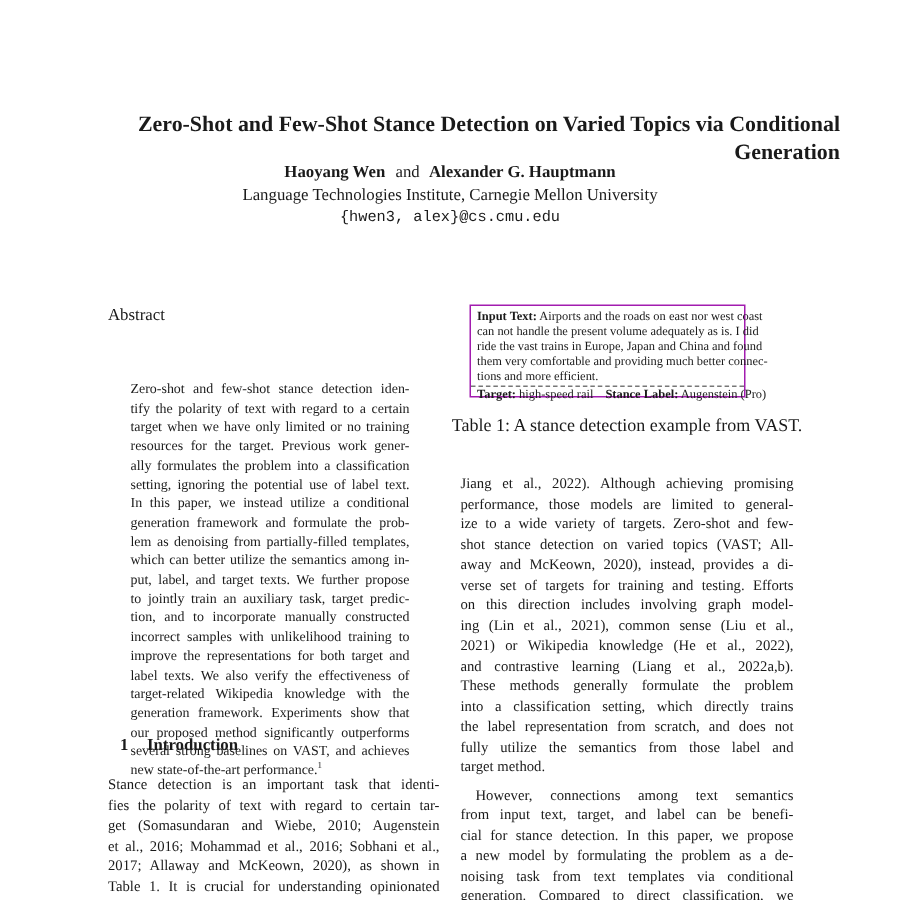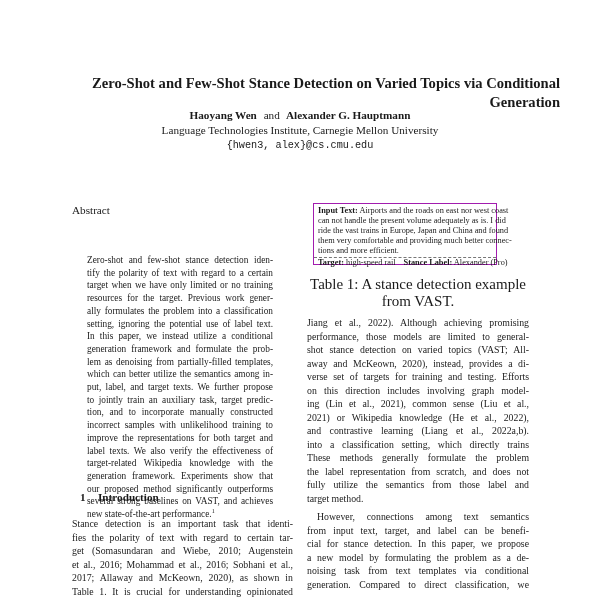--- a/index.html
+++ b/index.html
@@ -52,21 +52,21 @@
     border: 1px solid #a21caf; box-sizing: border-box;
     font-size: 8.3px; line-height: 10.1px; padding: 2px 4px 0 4px;
   }
   .table-box .line { display: block; white-space: nowrap; text-align: justify; text-align-last: justify; }
   .table-box .line.last { text-align-last: left; }
   .table-box .sep { border-top: 1px dashed #777; margin: 1px -4px 0 -4px; }
   .table-box .meta { display: flex; gap: 8px; white-space: nowrap; padding-top: 0px; }
   .bold { font-weight: bold; }
   .table-caption {
     position: absolute; left: 300px; width: 236px; top: 276px;
-    text-align: center; font-size: 15px;
+    text-align: center; font-size: 12px;
   }
 </style>
 </head>
 <body>
 
 <div class="title">
   <div>Zero-Shot and Few-Shot Stance Detection on Varied Topics via Conditional</div>
   <div>Generation</div>
 </div>
 
@@ -120,37 +120,38 @@
 
 <div class="table-box">
   <span class="line"><span class="bold">Input Text:</span> <span>Airports and the roads on east nor west coast</span></span>
   <span class="line">can not handle the present volume adequately as is. I did</span>
   <span class="line">ride the vast trains in Europe, Japan and China and found</span>
   <span class="line">them very comfortable and providing much better connec-</span>
   <span class="line last">tions and more efficient.</span>
   <div class="sep"></div>
   <div class="meta">
     <span><span class="bold">Target:</span> <span>high-speed rail</span></span>
-    <span><span class="bold">Stance Label:</span> <span>Alexander (Pro)</span></span>
+    <span><span class="bold">Stance Label:</span> <span>Augenstein (Pro)</span></span>
   </div>
 </div>
 <div class="table-caption">Table 1: A stance detection example from VAST.</div>
 
 <div class="col-body right-body">
   <span class="line">Jiang et al., 2022). Although achieving promising</span>
   <span class="line">performance, those models are limited to general-</span>
+  <span class="line">ize to a wide variety of targets. Zero-shot and few-</span>
   <span class="line">shot stance detection on varied topics (VAST; All-</span>
   <span class="line">away and McKeown, 2020), instead, provides a di-</span>
   <span class="line">verse set of targets for training and testing. Efforts</span>
   <span class="line">on this direction includes involving graph model-</span>
   <span class="line">ing (Lin et al., 2021), common sense (Liu et al.,</span>
   <span class="line">2021) or Wikipedia knowledge (He et al., 2022),</span>
   <span class="line">and contrastive learning (Liang et al., 2022a,b).</span>
+  <span class="line">These methods generally formulate the problem</span>
   <span class="line">into a classification setting, which directly trains</span>
-  <span class="line">These methods generally formulate the problem</span>
   <span class="line">the label representation from scratch, and does not</span>
   <span class="line">fully utilize the semantics from those label and</span>
   <span class="line last">target method.</span>
   <span class="gap"></span>
   <span class="line indent">However, connections among text semantics</span>
   <span class="line">from input text, target, and label can be benefi-</span>
   <span class="line">cial for stance detection. In this paper, we propose</span>
   <span class="line">a new model by formulating the problem as a de-</span>
   <span class="line">noising task from text templates via conditional</span>
   <span class="line">generation. Compared to direct classification, we</span>

